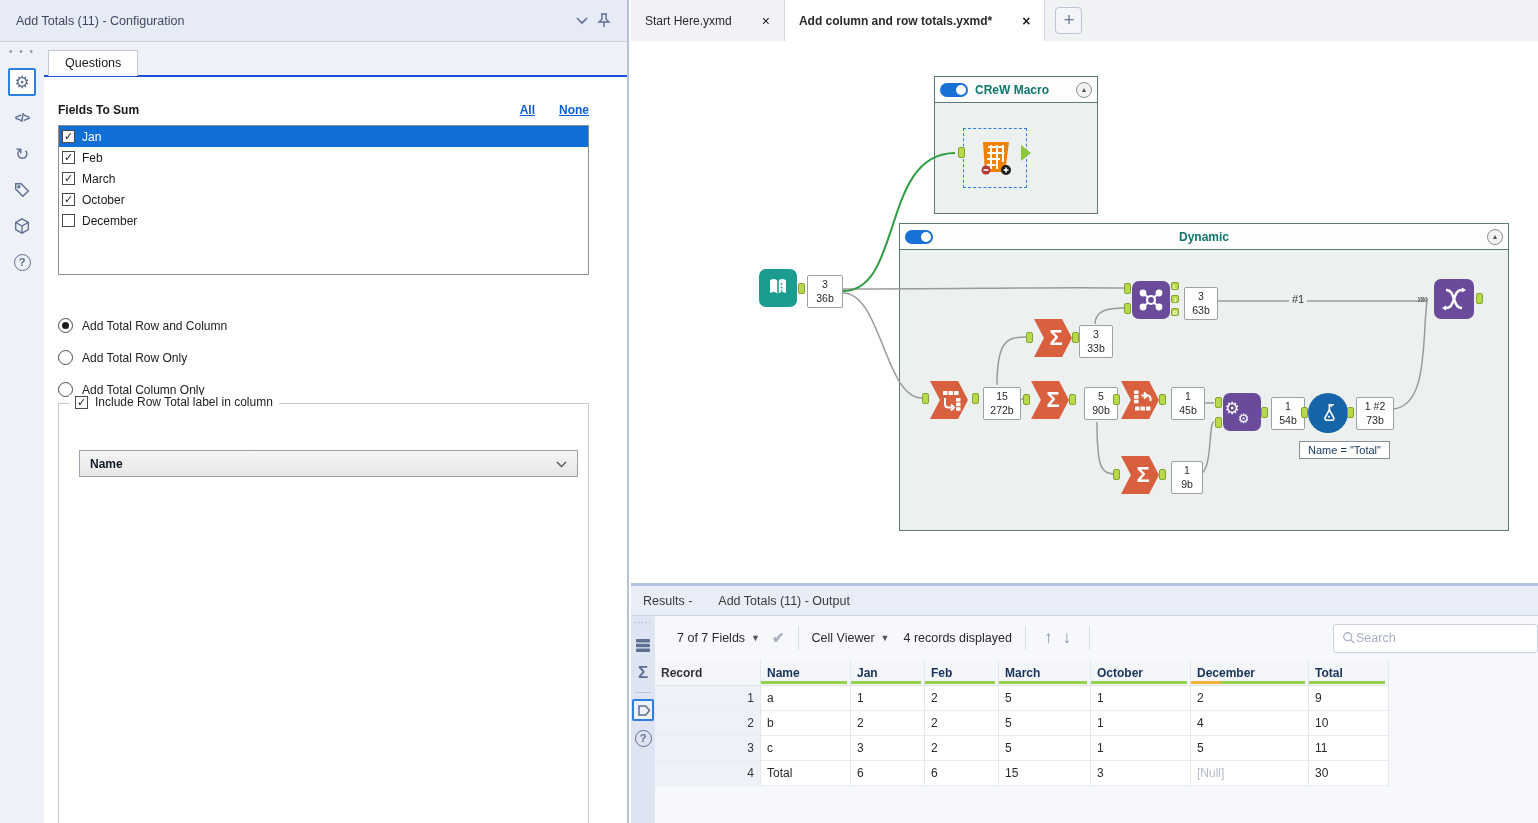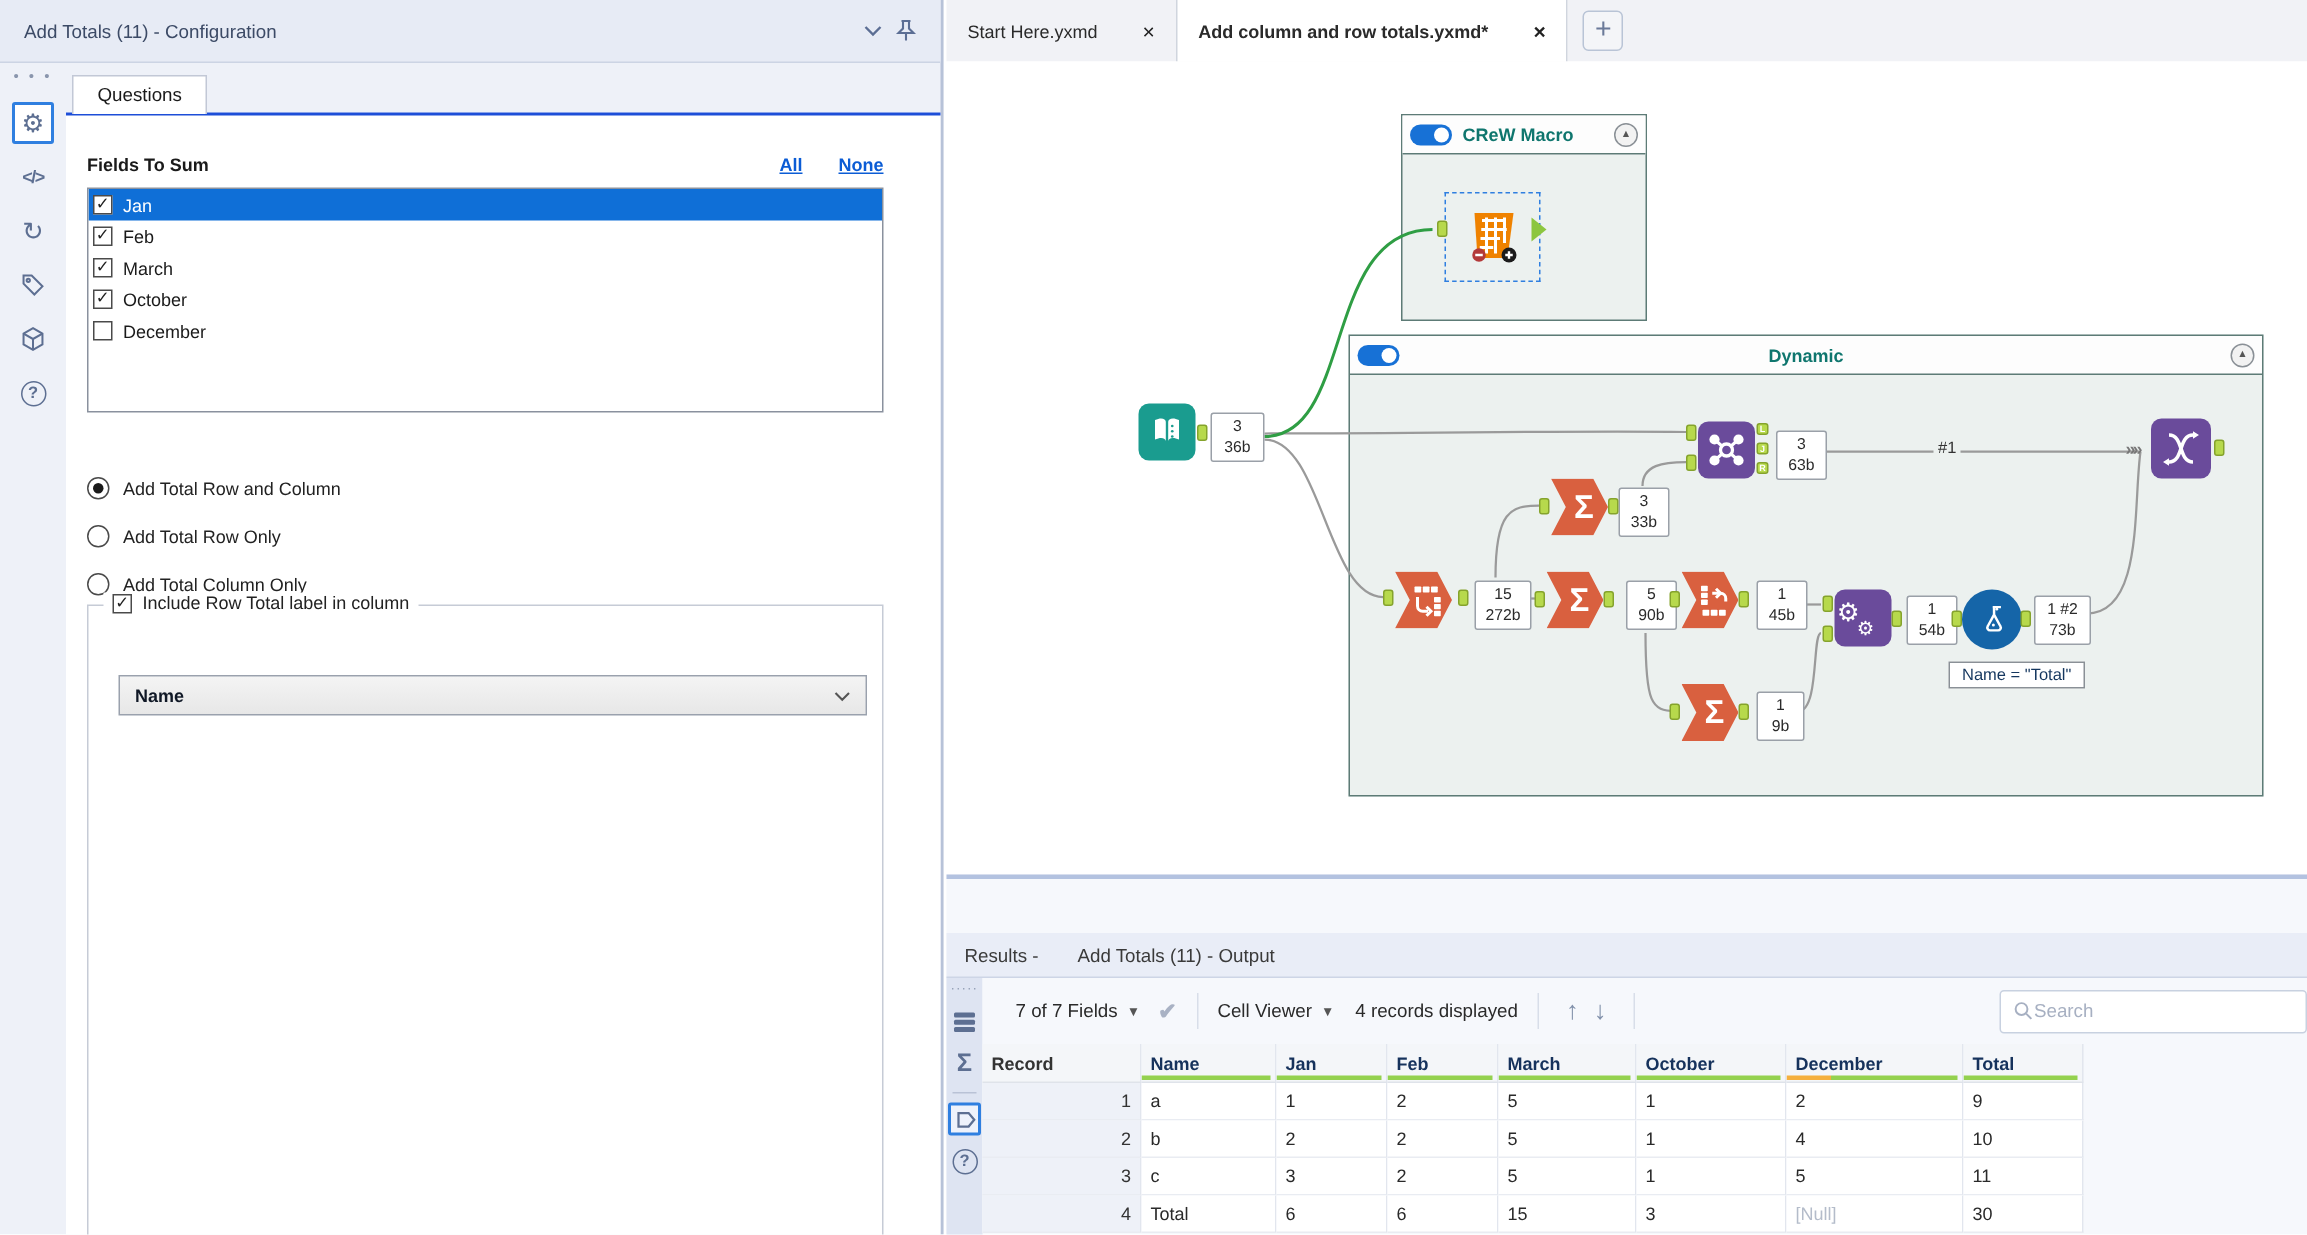--- a/index.html
+++ b/index.html
@@ -86,21 +86,21 @@
     z-index:3; text-align:center; font-size:10.5px; line-height:1.3; color:#2a2a2a; padding:2px 3px; cursor:pointer; }
   .sel-box { position:absolute; border:1.5px dashed #2f7fe0; z-index:3; }
   .wire-label { position:absolute; z-index:3; background:#ecf1ef; padding:0 3px; color:#333; font-size:11px; }
   .comment-box { position:absolute; z-index:3; background:#fff; border:1px solid #8a9096; padding:2px 8px;
     color:#14365e; font-size:11px; }
   .union-in { position:absolute; z-index:3; color:#777; font-size:12px; letter-spacing:-2px; font-weight:bold; }
 
   
   .results { position:absolute; left:631px; top:583px; width:907px; height:240px; border-top:3px solid #b3c2e0; background:#f6f8fc; }
   .res-header { height:30px; background:#e9edf7; border-bottom:1px solid #cdd5e6; display:flex; align-items:center;
-    padding-left:12px; color:#3a3a3a; font-size:12.5px;margin-top:36px; }
+    padding-left:12px; color:#3a3a3a; font-size:12.5px; }
   .res-header .t2 { margin-left:26px; }
   .res-body { display:flex; height:207px; }
   .res-strip { width:24px; background:#dee4f2; display:flex; flex-direction:column; align-items:center; padding-top:2px; }
   .res-strip .grip { color:#8a96ad; font-size:8px; letter-spacing:1px; height:10px; }
   .rs-ic { width:22px; height:22px; margin-top:6px; display:flex; align-items:center; justify-content:center; color:#5d6f92; cursor:pointer; }
   .rs-ic.sel { background:#eef2fb; border:2px solid #2f7fe0; border-radius:2px; }
   .rs-divider { width:16px; border-top:1px solid #b9c2d6; margin-top:8px; }
   .sigma-ic { font-size:17px; font-weight:bold; }
   .res-main { flex:1; display:flex; flex-direction:column; }
   .res-toolbar { height:44px; display:flex; align-items:center; background:#f6f8fc; padding-left:22px; color:#2a2a2a; font-size:12.5px; }

